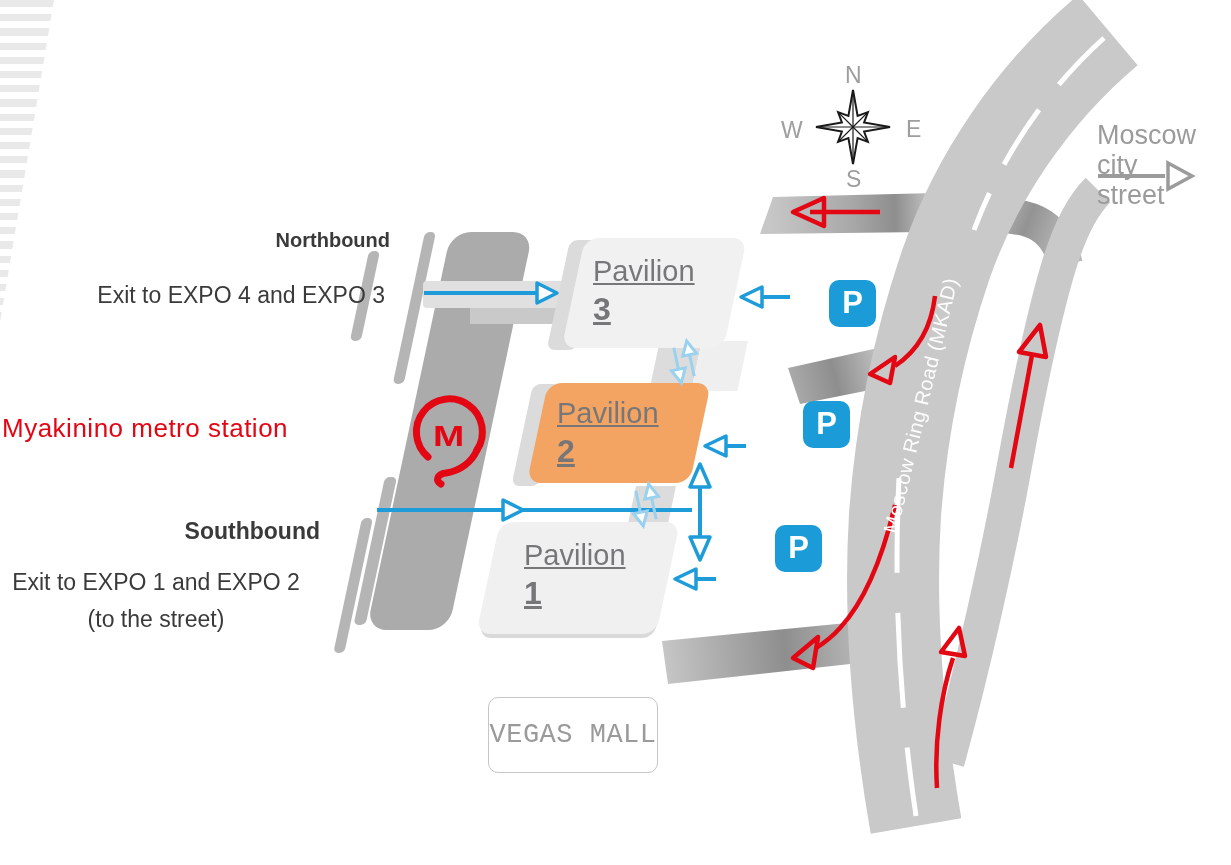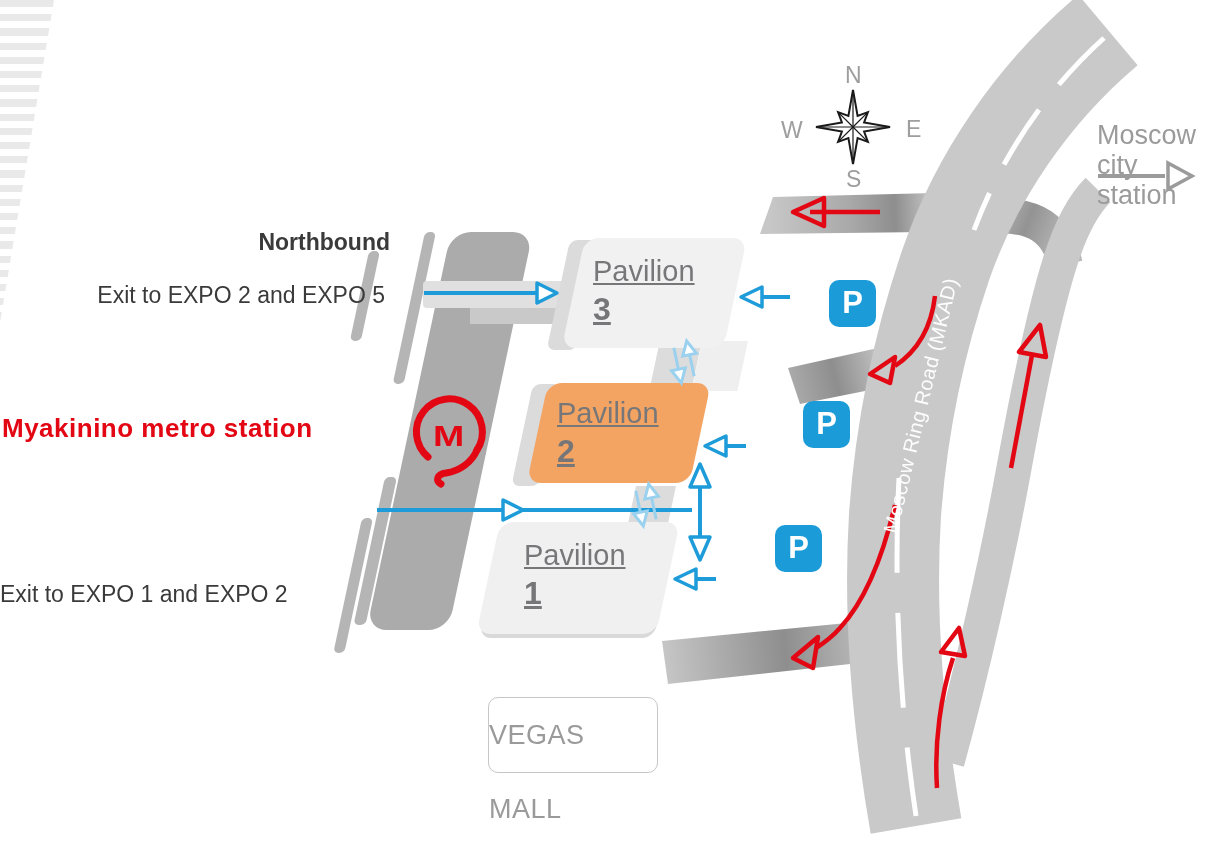--- a/index.html
+++ b/index.html
@@ -30,30 +30,30 @@
   .pav1{left:500px;top:522px;width:180px;height:112px;background:#F0F0F0;}
   .pav-label{position:absolute;color:#77777A;font-size:29px;line-height:1.1;text-decoration:underline;}
   .pav-label .num{display:block;font-weight:bold;font-size:32px;color:#767679;margin-top:4px;}
   .stripes{left:756px;top:260px;width:54px;height:368px;transform:skewX(-9.5deg);transform-origin:0 0;
            background:repeating-linear-gradient(to bottom,#E9E9E9 0 7.3px,rgba(0,0,0,0) 7.3px 14.2px);}
   
   .pbox{width:47px;height:47px;border-radius:10px;background:#1B9CD8;color:#fff;font-weight:800;
         font-size:31px;text-align:center;line-height:46px;}
   
   .dark{color:#3A3A3A;}
-  .t-north{left:140px;top:229px;width:250px;text-align:right;font-size:23px;font-weight:bold;}
+  .t-north{left:140px;top:229px;width:250px;text-align:right;font-size:20px;font-weight:bold;}
   .t-north-exit{left:75px;top:276px;width:310px;text-align:right;font-size:23px;line-height:1.72;}
-  .t-metro{left:2px;top:413px;width:380px;font-size:26px;font-weight:700;color:#E30613;letter-spacing:0.5px;}
+  .t-metro{left:2px;top:413px;width:380px;font-size:26px;font-weight:400;color:#E30613;letter-spacing:0.5px;}
   .t-south{left:70px;top:518px;width:250px;text-align:right;font-size:23px;font-weight:bold;}
-  .t-south-exit{left:0px;top:576px;width:312px;text-align:left;font-size:23px;line-height:1.62;}
+  .t-south-exit{left:0px;top:564px;width:312px;text-align:center;font-size:23px;line-height:1.62;}
   .t-city{left:1097px;top:120px;width:134px;font-size:27px;color:#9B9B9B;line-height:1.12;}
   .t-mkad{left:741px;top:394px;width:360px;text-align:center;font-size:20px;color:#FDFDFD;
           transform:rotate(-76.5deg);letter-spacing:0.5px;}
   .vegas{left:488px;top:697px;width:168px;height:74px;border:1.5px solid #C6C6C6;border-radius:10px;
-         color:#9A9A9A;font-size:27px;line-height:74px;letter-spacing:0.5px;}
+         color:#9A9A9A;font-size:27px;text-align:center;line-height:74px;letter-spacing:0.5px;font-family:Liberation Mono, monospace;}
   .compass-letter{font-size:23px;color:#9E9E9E;}
   .metro-m{left:436px;top:419px;font-size:30px;font-weight:900;color:#E30613;transform:scale(1.25,1);}
 </style>
 </head>
 <body>
 
 <div class="map">
 
   <svg class="layer" width="1231" height="865" style="z-index:0">
     <defs>
@@ -221,29 +221,31 @@
 
   <div class="abs pbox" style="left:829px;top:280px;z-index:6">
     <span>P</span></div>
   <div class="abs pbox" style="left:803px;top:401px;z-index:6">
     <span>P</span></div>
   <div class="abs pbox" style="left:775px;top:525px;z-index:6">
     <span>P</span></div>
 
   <div class="abs dark t-north" style="z-index:6">Northbound</div>
   <div class="abs dark t-north-exit" style="z-index:6">
-    <div>Exit to EXPO 2 and EXPO 5</div>
+    <div>Exit to EXPO 4 and EXPO 3</div>
   </div>
   <div class="abs t-metro" style="z-index:6">Myakinino metro station</div>
+  <div class="abs dark t-south" style="z-index:6">Southbound</div>
   <div class="abs dark t-south-exit" style="z-index:6">
     <div>Exit to EXPO 1 and EXPO 2</div>
+    <div>(to the street)</div>
   </div>
   <div class="abs t-city" style="z-index:6">
     <div>Moscow city</div>
-    <div>station</div>
+    <div>street</div>
   </div>
   <div class="abs t-mkad" style="z-index:6">Moscow Ring Road (MKAD)</div>
   <div class="abs vegas" style="z-index:6">
     <span>VEGAS MALL</span></div>
 
   <div class="abs compass-letter" style="left:845px;top:62px;z-index:6">N</div>
   <div class="abs compass-letter" style="left:906px;top:116px;z-index:6">E</div>
   <div class="abs compass-letter" style="left:846px;top:166px;z-index:6">S</div>
   <div class="abs compass-letter" style="left:781px;top:117px;z-index:6">W</div>
 

